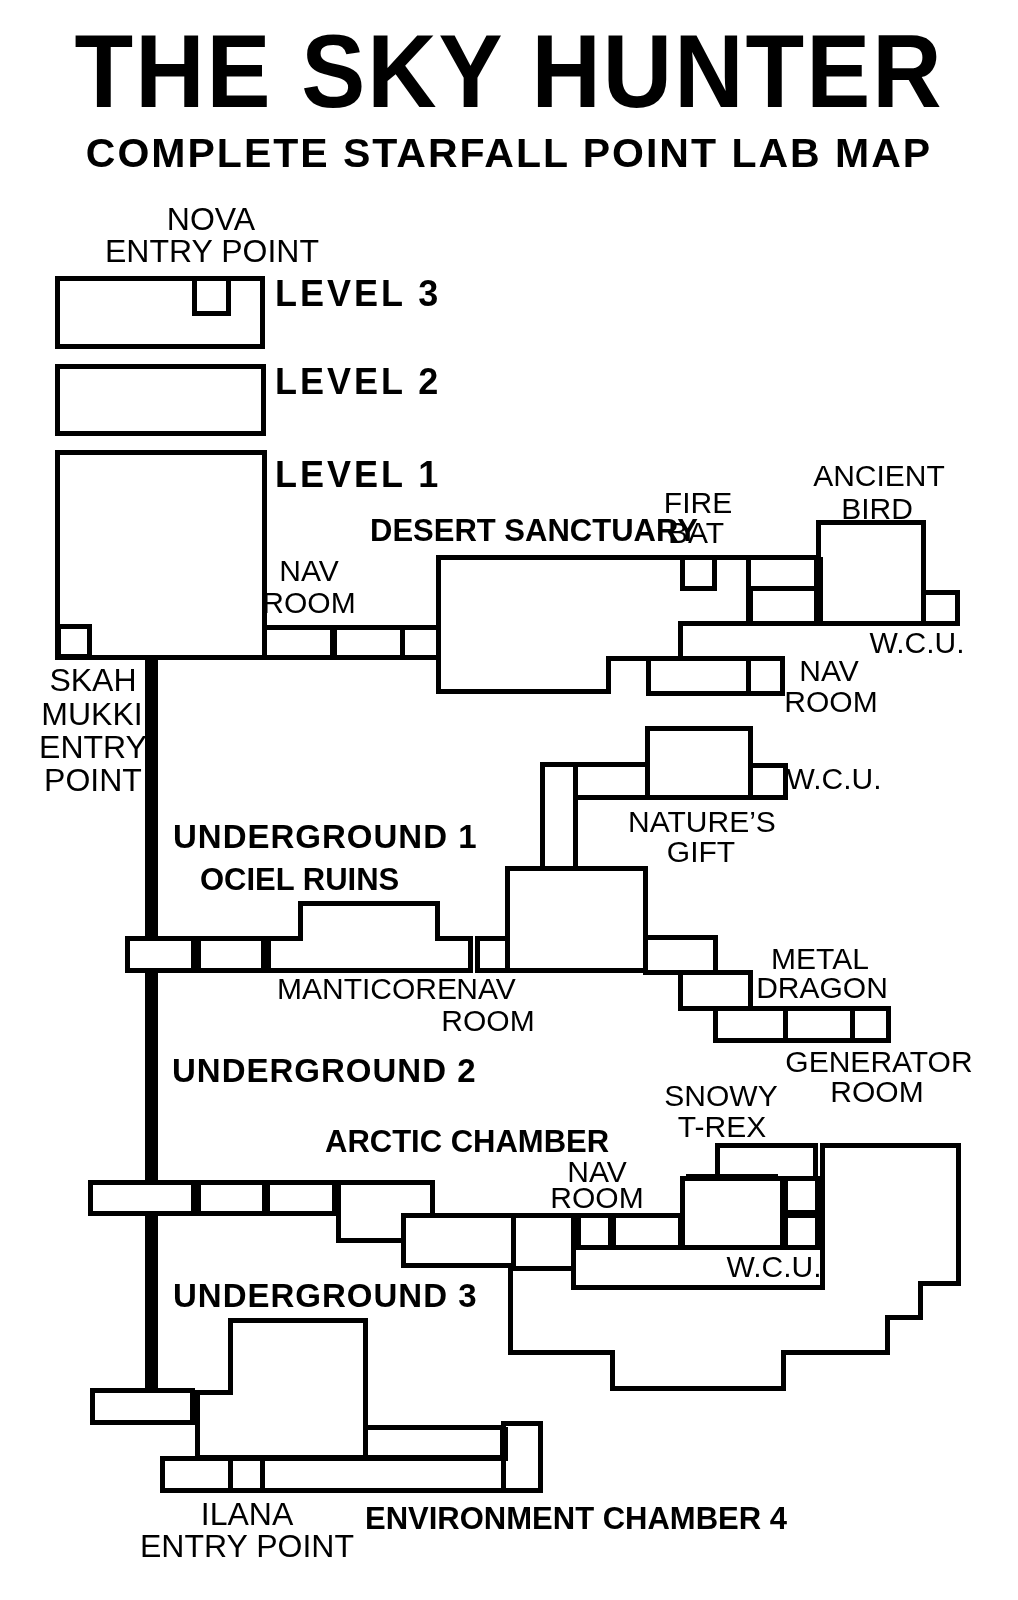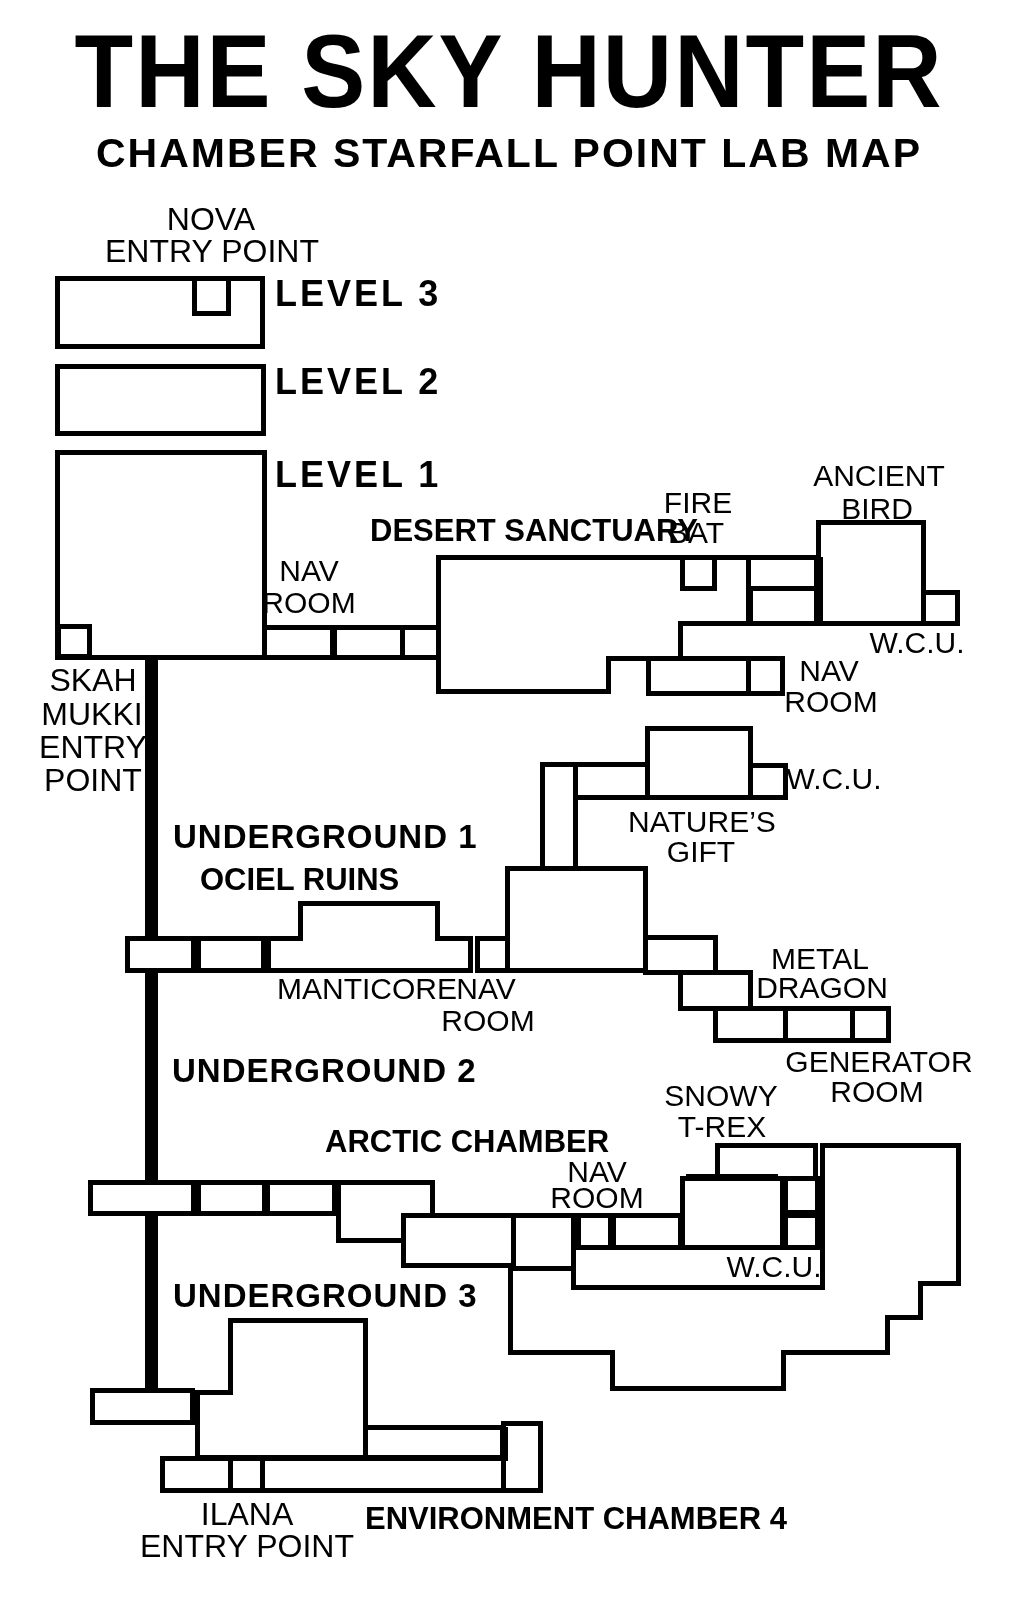--- a/index.html
+++ b/index.html
@@ -11,21 +11,21 @@
   .subtitle{position:absolute;top:133px;left:0;width:1018px;text-align:center;
          font-size:41px;font-weight:bold;letter-spacing:2px;line-height:1;
          white-space:nowrap;}
   svg{position:absolute;left:0;top:0;}
   text{fill:#000;}
 </style>
 </head>
 <body>
 
 <div class="title">THE SKY HUNTER</div>
-<div class="subtitle">CHAMBER STARFALL POINT LAB MAP</div>
+<div class="subtitle">COMPLETE STARFALL POINT LAB MAP</div>
 
 <svg id="map" width="1018" height="1600" viewBox="0 0 1018 1600" xmlns="http://www.w3.org/2000/svg">
     <rect x="145" y="656" width="13" height="734" fill="#000000" stroke="none" shape-rendering="crispEdges"></rect>
     <rect x="57" y="278" width="205" height="68" fill="#ffffff" stroke="#000000" stroke-width="5" shape-rendering="crispEdges"></rect>
     <rect x="194" y="278" width="34" height="35" fill="#ffffff" stroke="#000000" stroke-width="5" shape-rendering="crispEdges"></rect>
     <rect x="57" y="366" width="206" height="67" fill="#ffffff" stroke="#000000" stroke-width="5" shape-rendering="crispEdges"></rect>
     <rect x="57" y="452" width="207" height="205" fill="#ffffff" stroke="#000000" stroke-width="5" shape-rendering="crispEdges"></rect>
     <rect x="58" y="626" width="31" height="30" fill="#ffffff" stroke="#000000" stroke-width="5" shape-rendering="crispEdges"></rect>
     <rect x="264" y="627" width="68" height="30" fill="#ffffff" stroke="#000000" stroke-width="5" shape-rendering="crispEdges"></rect>
     <rect x="334" y="627" width="68" height="30" fill="#ffffff" stroke="#000000" stroke-width="5" shape-rendering="crispEdges"></rect>

